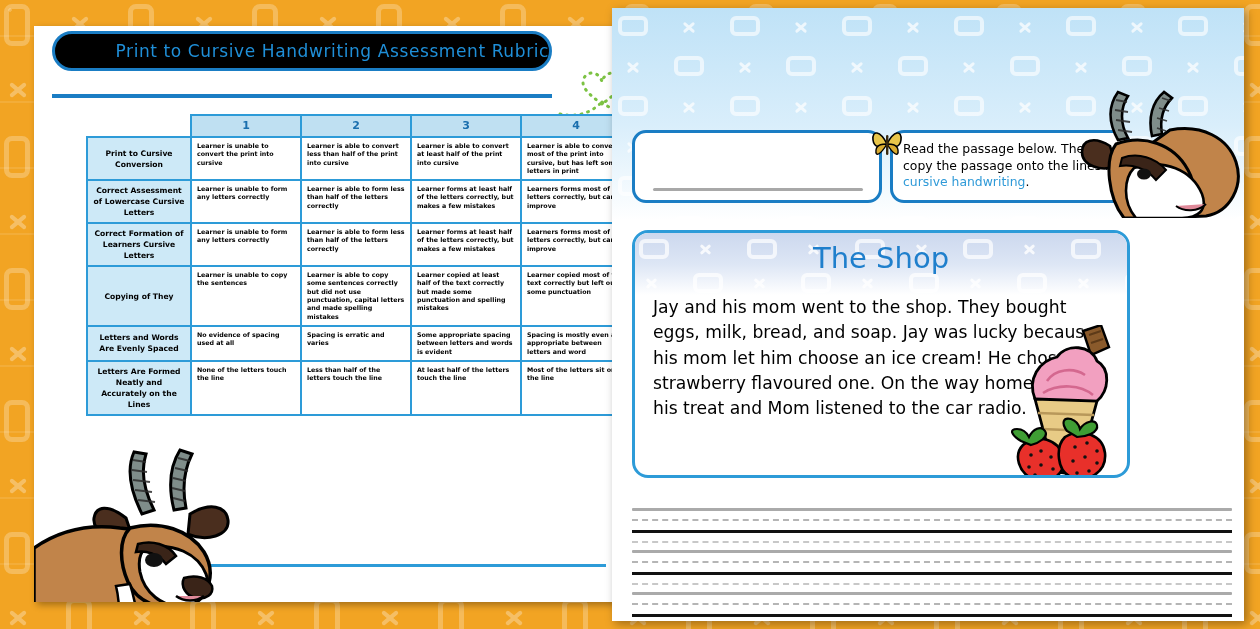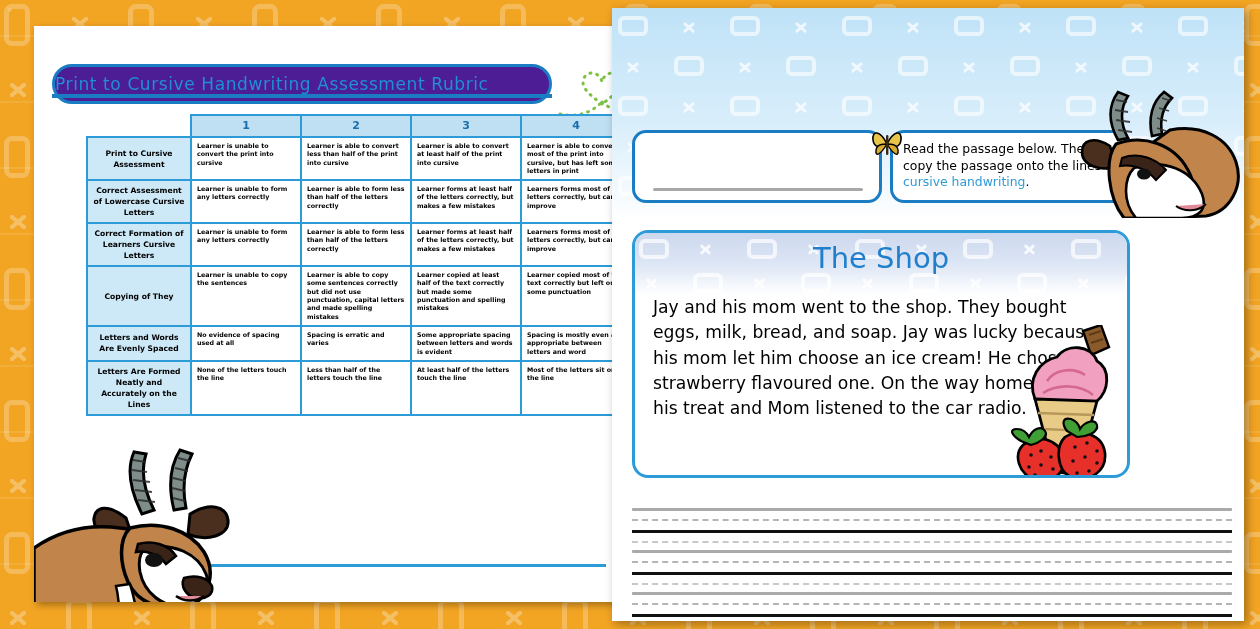--- a/index.html
+++ b/index.html
@@ -35,23 +35,23 @@
 
   
   #rubric-sheet {
     position: absolute; left: 34px; top: 26px;
     width: 580px; height: 576px;
     background: #ffffff;
     box-shadow: 3px 3px 7px rgba(0,0,0,.33);
     overflow: hidden;
   }
   #rubric-title-bar {
-    position: absolute; left: 18px; top: 38px; width: 500px; height: 40px;
-    background: #4c1d95; border: 3px solid #1a7dc4; border-radius: 20px;
-    display: flex; align-items: center; justify-content: flex-start;
+    position: absolute; left: 18px; top: 5px; width: 500px; height: 40px;
+    background: #000000; border: 3px solid #1a7dc4; border-radius: 20px;
+    display: flex; align-items: center; justify-content: flex-end;
   }
   #rubric-title-bar .ttl {
     color: #1f8fd8; font-size: 17px; letter-spacing: .6px;
     font-family: "DejaVu Sans", sans-serif; white-space: nowrap;
   }
   #rubric-underline {
     position: absolute; left: 18px; top: 68px; width: 500px; height: 4px;
     background: #1a7dc4;
   }
   
@@ -436,21 +436,21 @@
       <tr>
         <th class="corner c0"></th>
         <th class="num cN">1</th>
         <th class="num cN">2</th>
         <th class="num cN">3</th>
         <th class="num cN">4</th>
       </tr>
     </thead>
     <tbody id="rubric-body">
         <tr>
-          <td class="rowlab c0">Print to Cursive Assessment</td>
+          <td class="rowlab c0">Print to Cursive Conversion</td>
           <td class="cN">Learner is unable to convert the print into cursive</td>
           <td class="cN">Learner is able to convert less than half of the print into cursive</td>
           <td class="cN">Learner is able to convert at least half of the print into cursive</td>
           <td class="cN">Learner is able to convert most of the print into cursive, but has left some letters in print</td>
         </tr>
         <tr>
           <td class="rowlab c0">Correct Assessment of Lowercase Cursive Letters</td>
           <td class="cN">Learner is unable to form any letters correctly</td>
           <td class="cN">Learner is able to form less than half of the letters correctly</td>
           <td class="cN">Learner forms at least half of the letters correctly, but makes a few mistakes</td>

